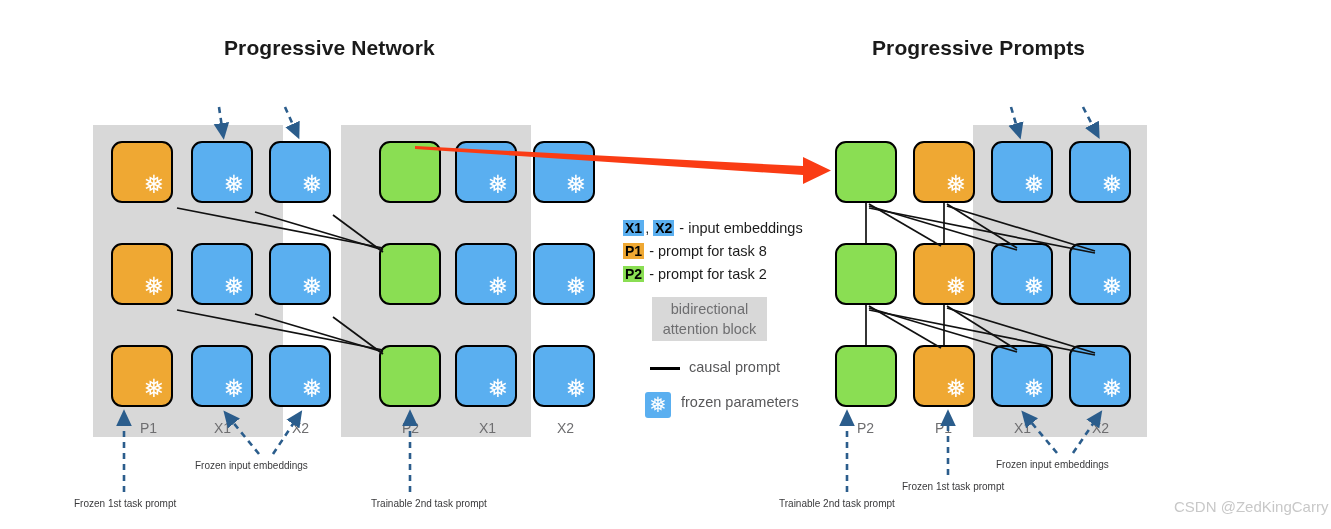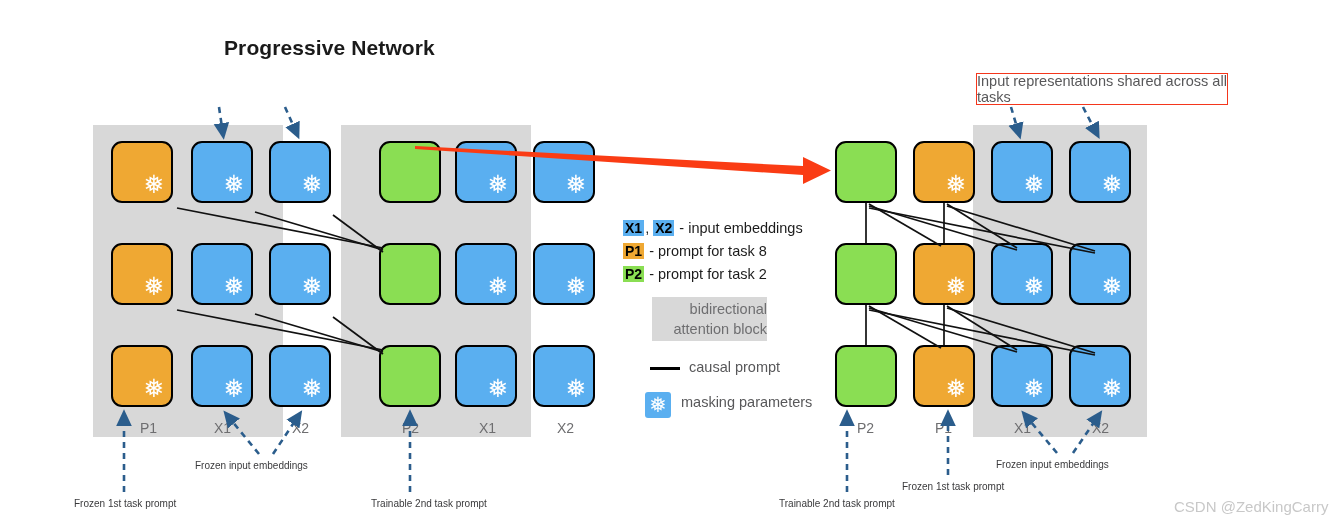--- a/index.html
+++ b/index.html
@@ -38,42 +38,42 @@
   .note{position:absolute;font-size:10px;color:#3a3a3c;white-space:nowrap;}
   .lg-row{position:absolute;font-size:14.5px;color:#1c1c1c;white-space:nowrap;
           display:flex;align-items:center;}
   .chip{display:inline-block;padding:0 2px;font-weight:bold;font-size:14px;
         color:#000;margin-right:1px;}
   .chip.blue{background:#5aaff0;}
   .chip.orange{background:#efa833;}
   .chip.green{background:#8ade53;}
   .bidir{position:absolute;left:641px;top:297px;width:115px;height:44px;
          background:#d8d8d8;display:flex;flex-direction:column;
-         align-items:flex-end;justify-content:center;
+         align-items:center;justify-content:center;
          font-size:14.5px;color:#6e6e70;line-height:20px;}
   .lg-dash{position:absolute;left:639px;top:367px;width:30px;height:0;
            border-top:3px solid #000;}
   .lg-causal{position:absolute;left:678px;top:359px;font-size:14.5px;color:#58585a;}
   .lg-flakebox{position:absolute;left:634px;top:392px;width:26px;height:26px;
                background:#5aaff0;border-radius:3px;color:#fff;
                font-size:21px;line-height:26px;text-align:center;
                font-family:"DejaVu Sans",sans-serif;}
   .lg-frozen{position:absolute;left:670px;top:394px;font-size:14.5px;color:#58585a;}
 
   .watermark{position:absolute;left:1163px;top:498px;font-size:15px;
              color:#c8c8c8;white-space:nowrap;}
 </style>
 </head>
 <body>
 
 <div class="stage">
 
   <div class="title" id="title-left">Progressive Network</div>
-
-  <div class="redbox" id="redbox-right">Input representations shared across all tasks</div>
+  <div class="title" id="title-right">Progressive Prompts</div>
+
 
   <div class="panel" id="panel-a"></div>
   <div class="panel" id="panel-b"></div>
   <div class="panel" id="panel-c"></div>
 
   <div class="cell orange" style="left:100px;top:141px">
       <span class="flake">❅</span>
     </div>
   <div class="cell blue" style="left:180px;top:141px">
       <span class="flake">❅</span>
@@ -184,21 +184,21 @@
 
   <div class="bidir">
     <span>bidirectional</span>
     <span>attention block</span>
   </div>
 
   <div class="lg-dash"></div>
   <div class="lg-causal">causal prompt</div>
 
   <div class="lg-flakebox">❅</div>
-  <div class="lg-frozen">masking parameters</div>
+  <div class="lg-frozen">frozen parameters</div>
 
   <div class="note" style="left:63px;top:498px">Frozen 1st task prompt</div>
   <div class="note" style="left:184px;top:460px">Frozen input embeddings</div>
   <div class="note" style="left:360px;top:498px">Trainable 2nd task prompt</div>
 
   <div class="note" style="left:768px;top:498px">Trainable 2nd task prompt</div>
   <div class="note" style="left:891px;top:481px">Frozen 1st task prompt</div>
   <div class="note" style="left:985px;top:459px">Frozen input embeddings</div>
 
   <div class="watermark">CSDN @ZedKingCarry</div>

